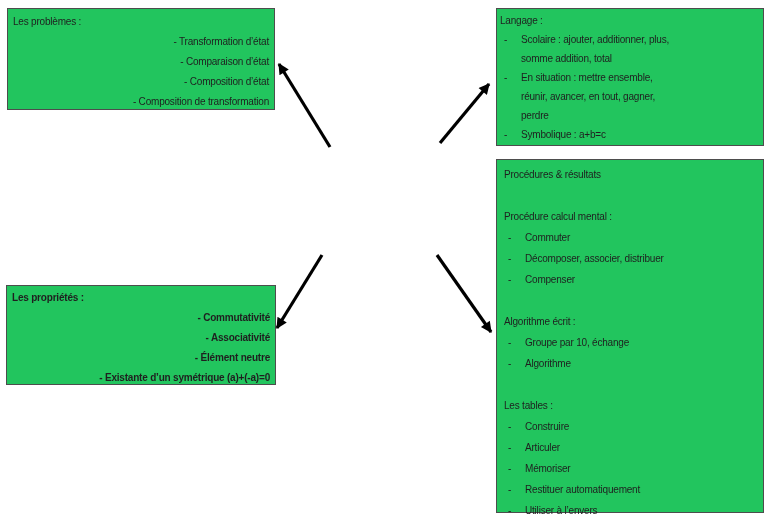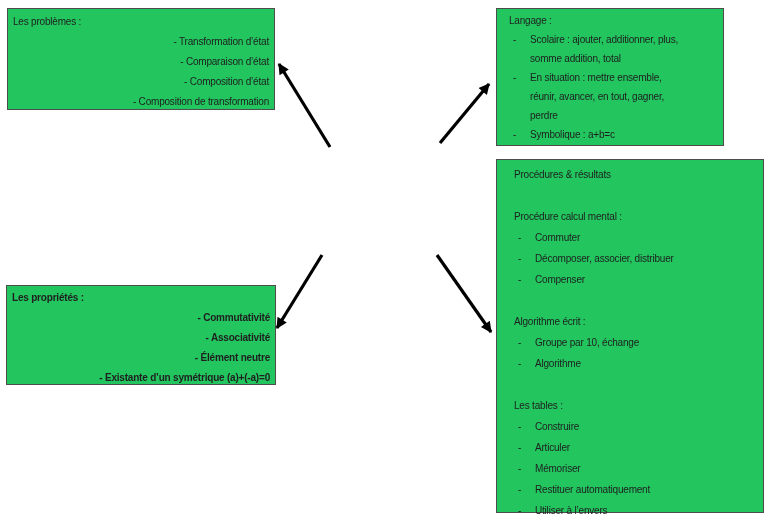--- a/index.html
+++ b/index.html
@@ -13,22 +13,22 @@
   }
   .box {
     position: absolute;
     box-sizing: border-box;
     border: 1.5px solid #4d4d4d;
     background: #22c55e;
     font-size: 10px;
     letter-spacing: -0.2px;
   }
   .box-problems  { left: 7px;   top: 8px;   width: 268px; height: 102px; padding: 3px 5px 0 5px; line-height: 20px; }
-  .box-langage   { left: 496px; top: 8px;   width: 228px; height: 138px; padding: 2px 5px 0 12px; line-height: 19px; }
-  .box-procedures{ left: 496px; top: 159px; width: 268px; height: 354px; padding: 4px 5px 0 17px; line-height: 21px; }
+  .box-langage   { left: 496px; top: 8px;   width: 268px; height: 138px; padding: 2px 5px 0 3px; line-height: 19px; }
+  .box-procedures{ left: 496px; top: 159px; width: 268px; height: 354px; padding: 4px 5px 0 7px; line-height: 21px; }
   .box-properties{ left: 6px;   top: 285px; width: 270px; height: 100px; padding: 2px 5px 0 5px; line-height: 20px; font-weight: bold; }
   .plain-item { white-space: nowrap; text-align: right; }
   .hang-item { display: flex; }
   .hang-item .dash { flex: 0 0 auto; width: 21px; padding-left: 4px; box-sizing: border-box; }
   .hang-item .txt { flex: 1 1 auto; }
   .hang-item .txt div { white-space: nowrap; }
   .section { margin-top: 21px; }
   .circle {
     position: absolute;
     left: 307px; top: 125px;

